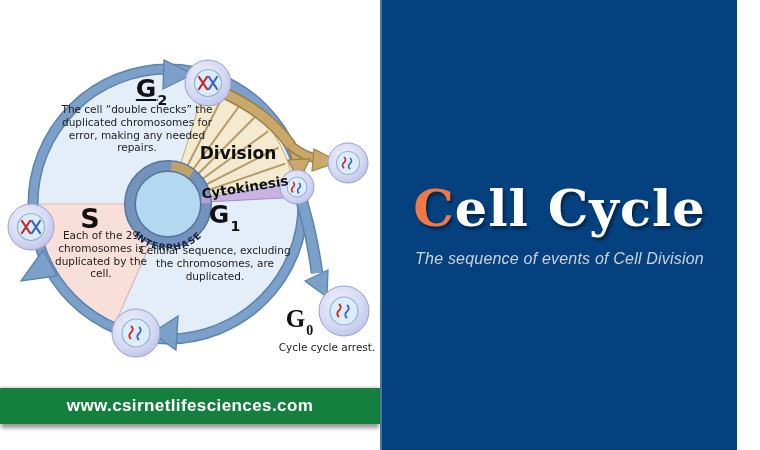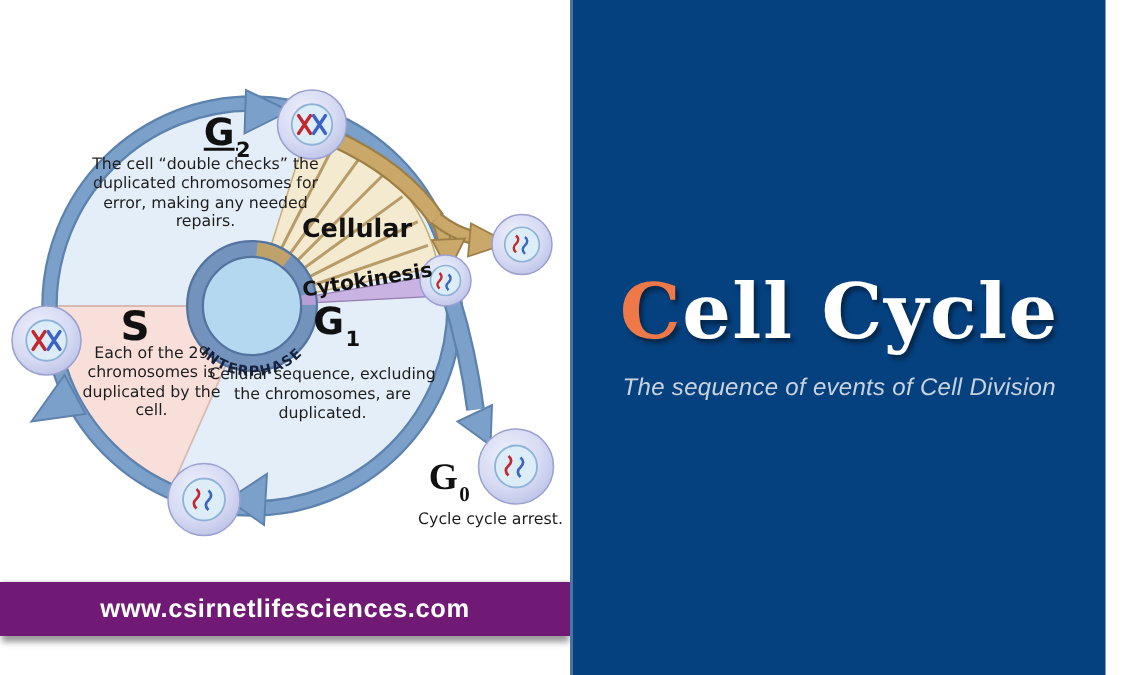--- a/index.html
+++ b/index.html
@@ -11,21 +11,21 @@
   #left-panel{position:absolute;left:0;top:0;width:380px;height:450px;background:#ffffff;}
   #diagram-svg{position:absolute;left:0;top:0;}
   .lbl{position:absolute;color:#111;transform:translate(-50%,-50%);white-space:nowrap;}
   .phase{font-weight:bold;font-size:25px;letter-spacing:0;}
   .phase sub{font-size:14px;font-weight:bold;position:relative;top:2px;left:1px;}
   .note{font-size:10.5px;line-height:1.22;color:#1d1d1d;text-align:center;white-space:normal;}
   .mitosis-lbl{font-weight:bold;font-size:17px;}
   .cytokinesis-lbl{font-weight:bold;font-size:13.5px;transform:translate(-50%,-50%) rotate(-9deg);}
   
   #footer-bar{
-    position:absolute;left:0;top:388px;width:380px;height:36px;background:#701a75;
+    position:absolute;left:0;top:388px;width:380px;height:36px;background:#15803d;
     display:flex;align-items:center;justify-content:center;
     box-shadow:0 5px 4px -1px rgba(70,70,70,.55), 0 -2px 2px -1px rgba(120,120,120,.4);
   }
   #footer-bar span{
     color:#ffffff;font-family:"Liberation Sans",sans-serif;
     font-weight:bold;font-size:17px;letter-spacing:.4px;
   }
   
   #right-panel{
     position:absolute;left:380px;top:0;width:357px;height:450px;background:#05417f;
@@ -153,21 +153,21 @@
         <circle cx="344" cy="311" r="14" fill="#dcedf8" stroke="#8fb3d6" stroke-width="1.2"></circle>
         <path d="M0,0 q3.5,3 0,6.5 q-3.5,3 0,6.5" transform="translate(339,304)" stroke="#c4272e" stroke-width="1.8" fill="none"></path>
         <path d="M0,0 q3.5,3 0,6.5 q-3.5,3 0,6.5" transform="translate(347,305)" stroke="#3b62c4" stroke-width="1.8" fill="none"></path>
       </g>
     </svg>
 
     <div class="lbl phase" style="left:151px;top:90px;text-decoration:underline;"><span>G</span><sub>2</sub></div>
     <div class="lbl phase" style="left:90px;top:218px;font-size:27px;"><span>S</span></div>
     <div class="lbl phase" style="left:224px;top:216px;"><span>G</span><sub>1</sub></div>
     <div class="lbl phase" style="left:299px;top:321px;font-family:Liberation Serif, serif;"><span>G</span><sub>0</sub></div>
-    <div class="lbl mitosis-lbl" style="left:238px;top:153px;">Cellular</div>
+    <div class="lbl mitosis-lbl" style="left:238px;top:153px;">Division</div>
     <div class="lbl cytokinesis-lbl" style="left:245px;top:187px;">Cytokinesis</div>
 
     <div class="lbl note" style="left:137px;top:129px;width:162px;">The cell “double checks” the duplicated chromosomes for error, making any needed repairs.</div>
     <div class="lbl note" style="left:101px;top:255px;width:106px;">Each of the 29 chromosomes is duplicated by the cell.</div>
     <div class="lbl note" style="left:215px;top:263px;width:162px;">Cellular sequence, excluding the chromosomes, are duplicated.</div>
     <div class="lbl note" style="left:327px;top:347px;width:120px;">Cycle cycle arrest.</div>
 
     <div id="footer-bar">
       <span>www.csirnetlifesciences.com</span>
     </div>

